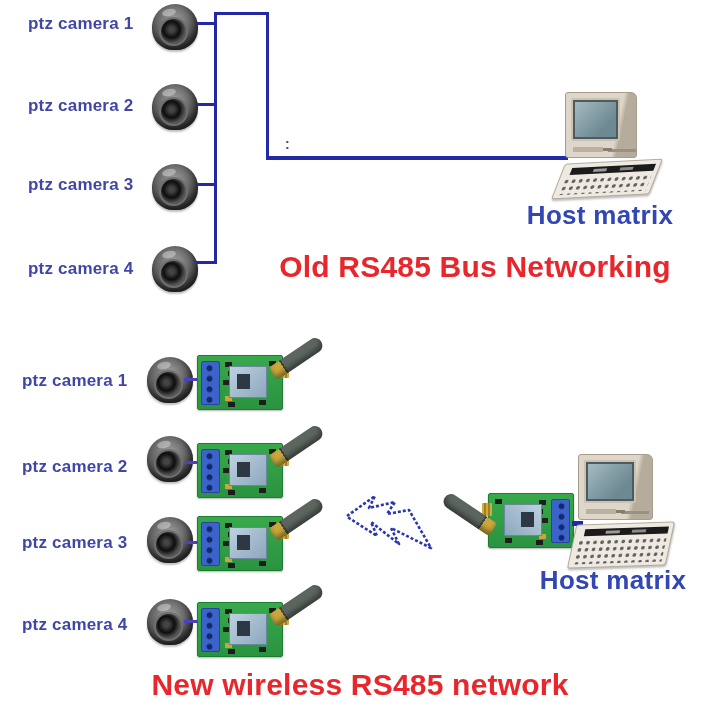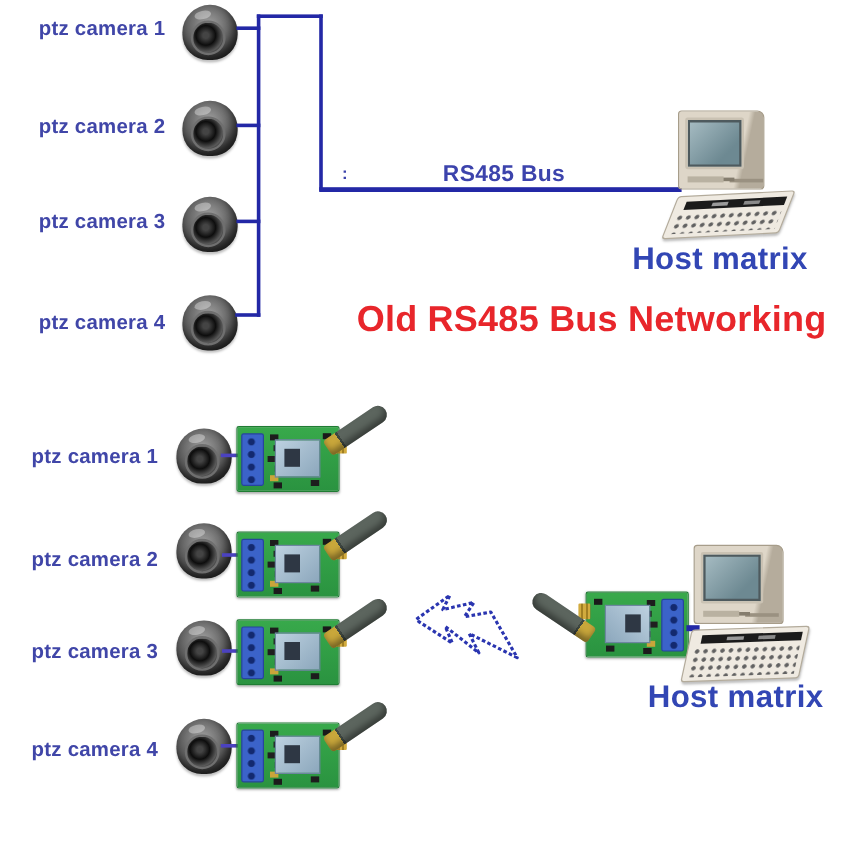--- a/index.html
+++ b/index.html
@@ -1,21 +1,21 @@
 <!DOCTYPE html>
 <html><head>
 <meta charset="utf-8">
 <style>
   html,body{margin:0;padding:0;background:#fff;}
   #stage{position:relative;width:720px;height:720px;background:#fff;overflow:hidden;
          font-family:"Liberation Sans",sans-serif;}
   .abs{position:absolute;}
 
   
-  .cam-label{color:#4046a8;font-weight:bold;font-size:17px;width:114px;text-align:center;letter-spacing:.2px;}
+  .cam-label{color:#4046a8;font-weight:bold;font-size:17px;width:114px;text-align:left;letter-spacing:.2px;}
   .bus-label{color:#3c43ac;font-weight:bold;font-size:19px;letter-spacing:.3px;}
   .host-label{color:#3246b4;font-weight:bold;font-size:26px;width:150px;text-align:center;letter-spacing:.3px;}
   .red-title{color:#e8262b;font-weight:bold;font-size:30px;text-align:center;letter-spacing:.2px;}
   .colon{color:#3c43ac;font-weight:bold;font-size:14px;line-height:8px;}
 
   
   .bline{position:absolute;background:#2328a6;}
   .bline.purple{background:#4b42c0;}
 
   
@@ -92,33 +92,32 @@
   <div class="bline" style="left:197px;top:22px;width:20px;height:3px"></div>
   <div class="bline" style="left:197px;top:103px;width:20px;height:3px"></div>
   <div class="bline" style="left:197px;top:183px;width:20px;height:3px"></div>
   <div class="bline" style="left:196px;top:261px;width:21px;height:3px"></div>
   <div class="bline" style="left:214px;top:12px;width:3px;height:252px"></div>
   <div class="bline" style="left:214px;top:12px;width:55px;height:3px"></div>
   <div class="bline" style="left:266px;top:12px;width:3px;height:147px"></div>
   <div class="bline" style="left:266px;top:156px;width:302px;height:4px"></div>
 
   <div class="abs colon" style="left:285px;top:140px">:</div>
-  <div class="abs bus-label" style="left:369px;top:135px">RS485 Bus</div>
 
   <div class="crt" style="left:565px;top:92px;width:70px;height:64px">
     <div class="crt-screen"></div>
     <div class="crt-chin"></div>
   </div>
   <div class="console" style="left:559px;top:161px;width:94px;height:34px;transform:skewX(-24deg) rotate(-3deg)">
     <div class="console-strip"></div>
     <div class="console-keys"></div>
   </div>
   <div class="abs host-label" style="left:525px;top:200px">Host matrix</div>
 
-  <div class="abs red-title" style="left:273px;top:250px;width:440px">Old RS485 Bus Networking</div>
+  <div class="abs red-title" style="left:255px;top:250px;width:440px">Old RS485 Bus Networking</div>
 
   <div class="abs cam-label" style="left:22px;top:371px">ptz camera 1</div>
   <div class="abs cam-label" style="left:22px;top:457px">ptz camera 2</div>
   <div class="abs cam-label" style="left:22px;top:533px">ptz camera 3</div>
   <div class="abs cam-label" style="left:22px;top:615px">ptz camera 4</div>
 
   <div class="cam" style="left:147px;top:357px"></div>
   <div class="cam" style="left:147px;top:436px"></div>
   <div class="cam" style="left:147px;top:517px"></div>
   <div class="cam" style="left:147px;top:599px"></div>
@@ -178,14 +177,15 @@
   <div class="crt" style="left:578px;top:454px;width:73px;height:64px">
     <div class="crt-screen"></div>
     <div class="crt-chin"></div>
   </div>
   <div class="console" style="left:572px;top:523px;width:96px;height:42px;transform:skewX(-14deg) rotate(-2deg)">
     <div class="console-strip"></div>
     <div class="console-keys"></div>
   </div>
   <div class="abs host-label" style="left:538px;top:565px">Host matrix</div>
 
+  <div class="abs red-title" style="left:128px;top:668px;width:464px">New wireless RS485 network</div>
 
 </div>
 
 </body></html>

